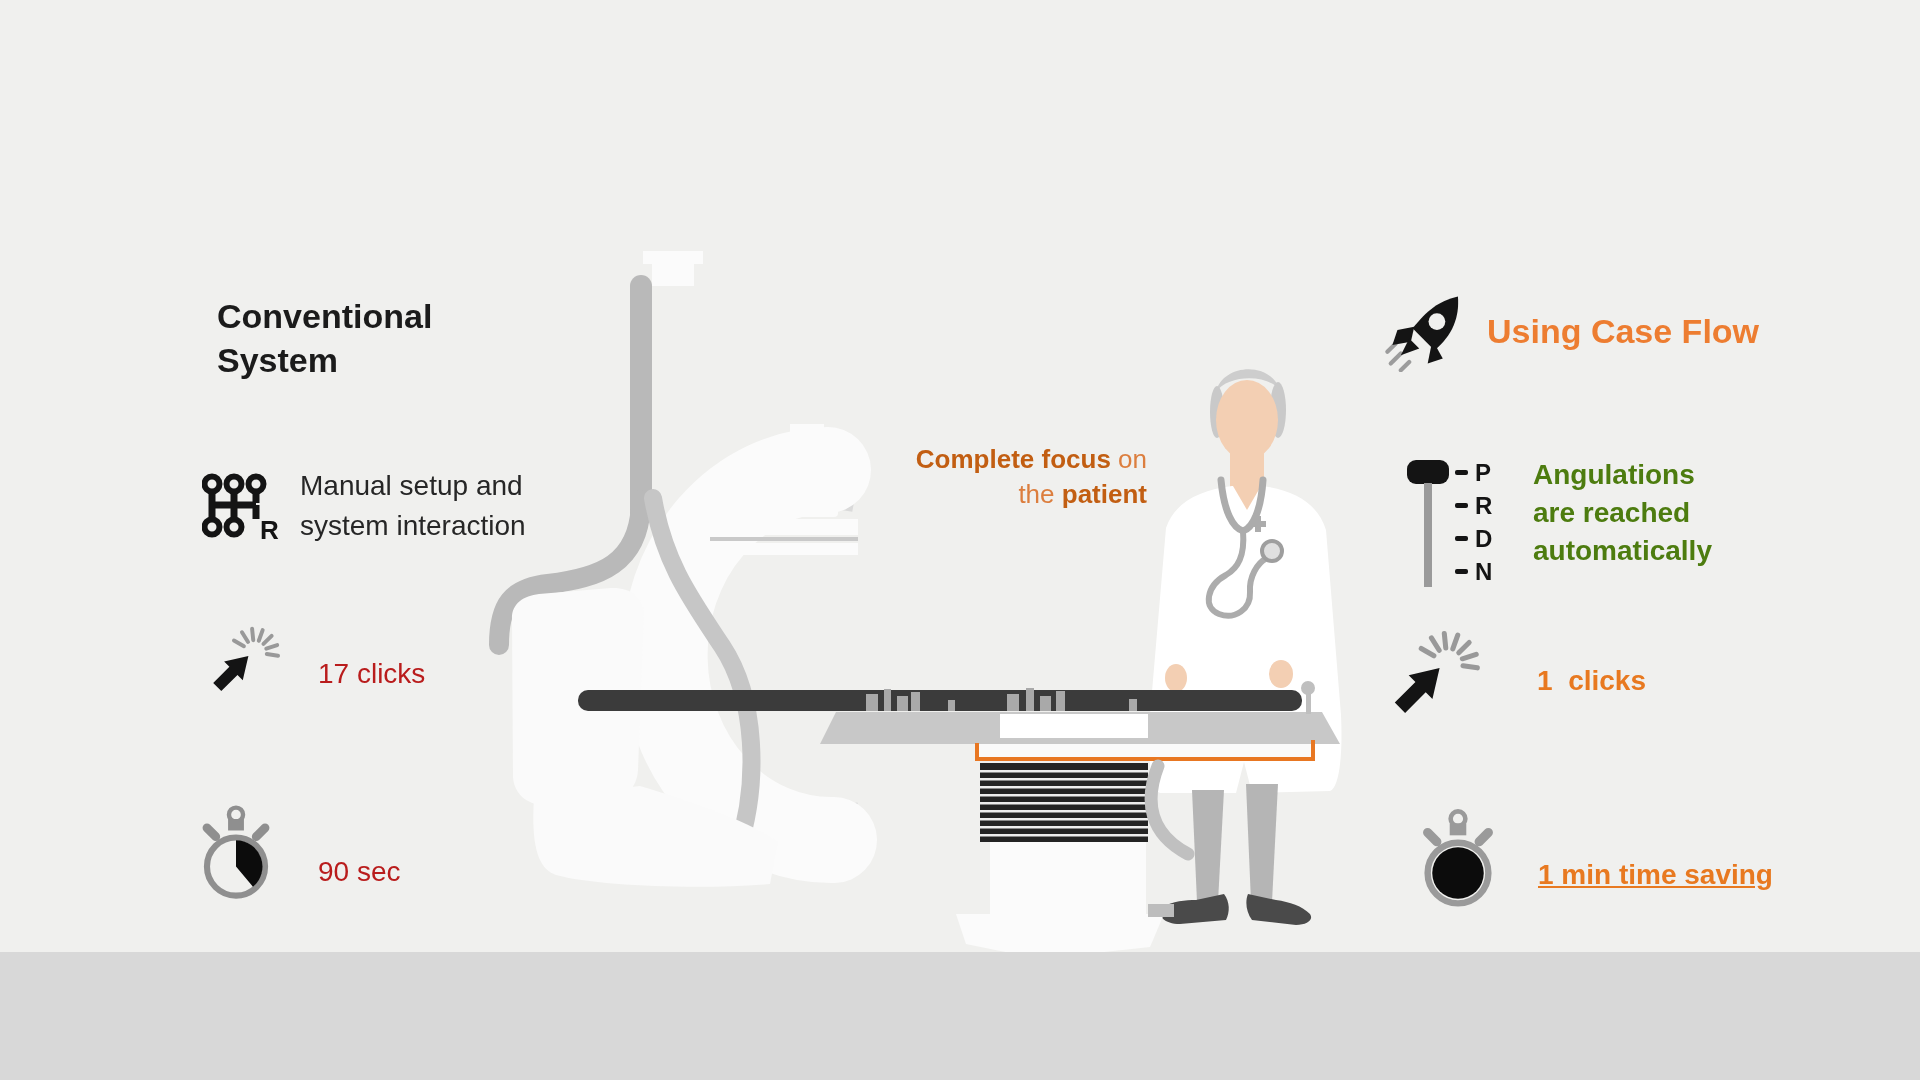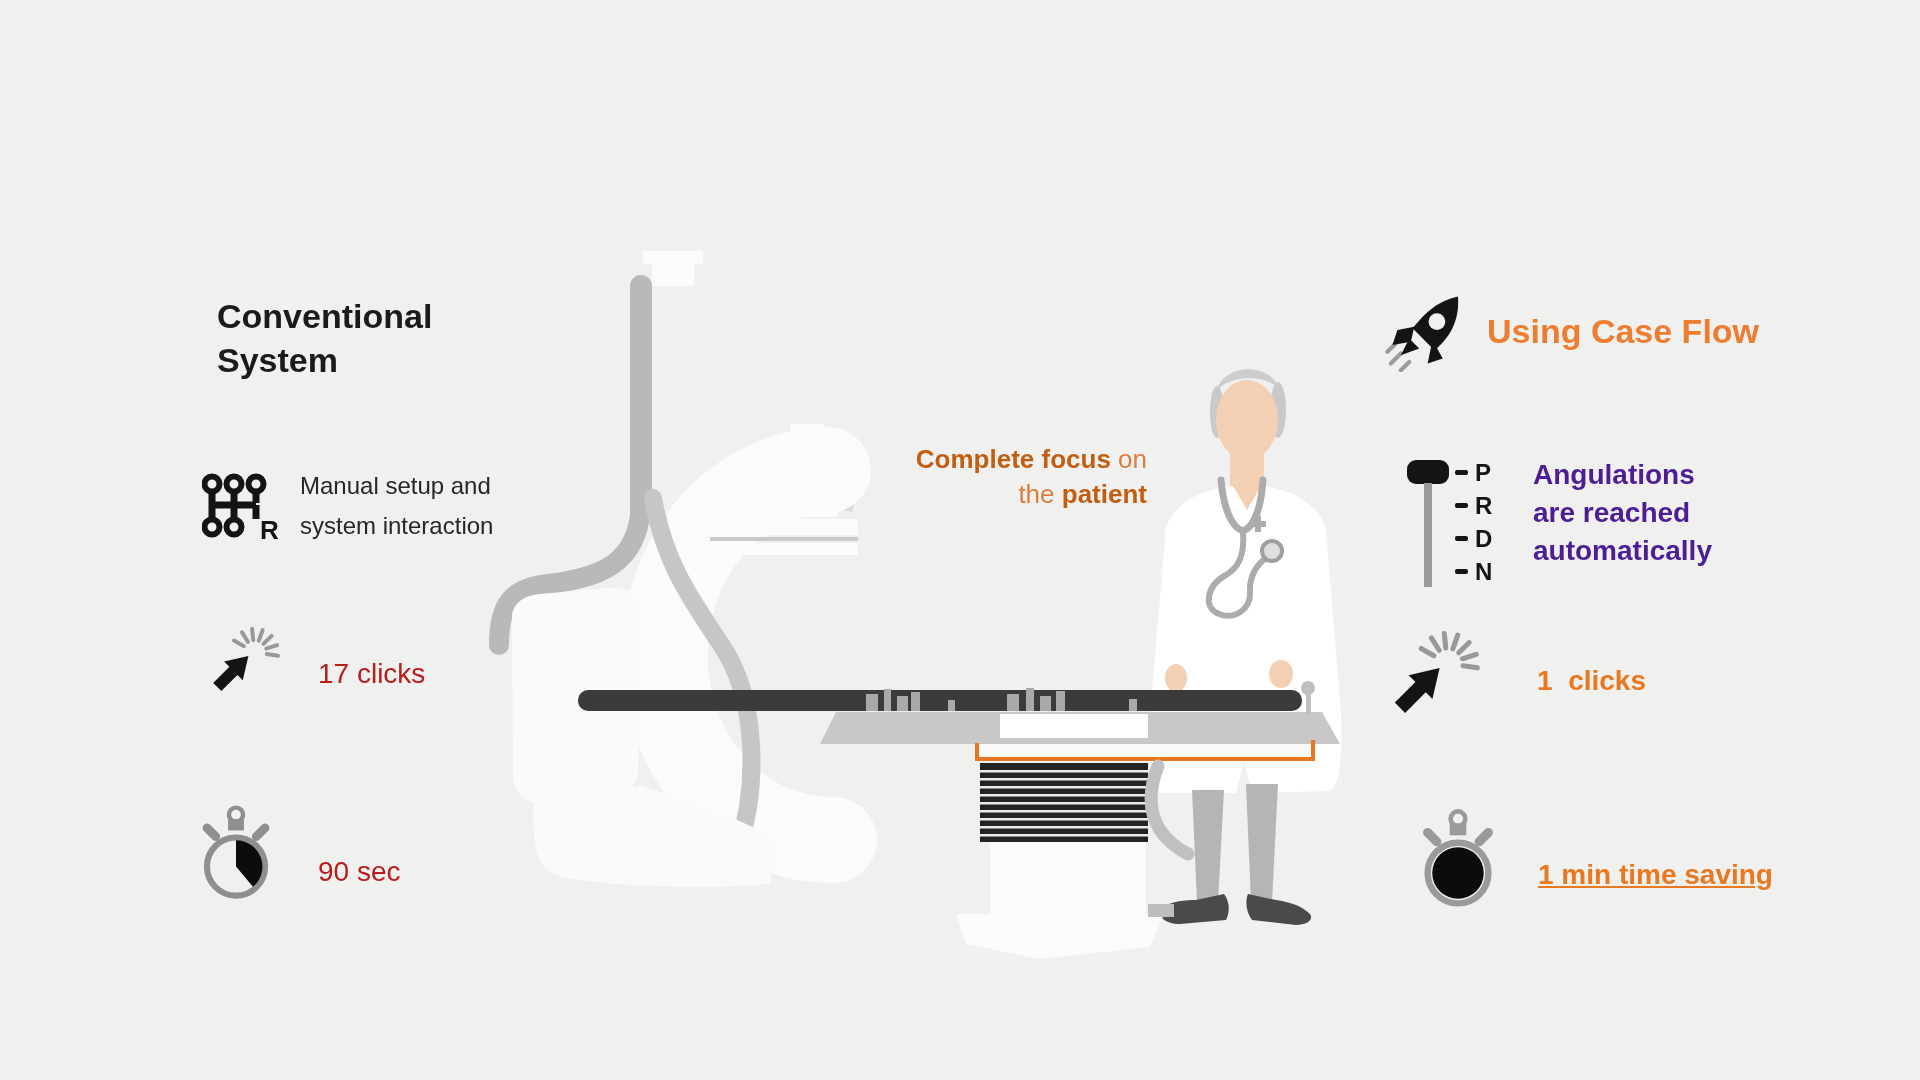--- a/index.html
+++ b/index.html
@@ -1,30 +1,30 @@
 <!DOCTYPE html>
 <html><head>
 <meta charset="utf-8">
 <style>
   html,body{margin:0;padding:0;background:#d8d8d8;}
   .stage{
-    position:relative;width:1920px;height:1080px;overflow:hidden;
+    position:relative;width:1920px;height:952px;overflow:hidden;
     background:#F0F0EE;
     font-family:"Liberation Sans", sans-serif;
     -webkit-font-smoothing:antialiased;
   }
   .abs{position:absolute;}
   .scene-svg{position:absolute;left:0;top:0;width:1920px;height:1080px;}
   
   .side-title{font-size:34px;font-weight:bold;color:#1B1B1B;line-height:44px;}
-  .body-text{font-size:24px;color:#262626;line-height:40px;}
+  .body-text{font-size:28px;color:#262626;line-height:40px;}
   .metric-text{font-size:28px;color:#b91c1c;}
   
   .cf-title{font-size:34px;font-weight:bold;color:#ED7D31;}
-  .cf-benefit{font-size:28px;font-weight:bold;color:#4c1d95;line-height:38px;}
+  .cf-benefit{font-size:28px;font-weight:bold;color:#4d7c0f;line-height:38px;}
   .cf-metric{font-size:28px;font-weight:bold;color:#E87920;white-space:pre;}
   
   .caption{width:327px;text-align:right;font-size:26px;line-height:35px;color:#DC7E3E;}
   .cap-b{font-weight:bold;color:#C25E12;}
   
   .lever-rows{display:flex;flex-direction:column;}
   .lever-row{display:flex;align-items:center;height:33px;}
   .lever-tick{display:inline-block;width:13px;height:5px;background:#141414;border-radius:2px;margin-right:7px;}
   .lever-letter{font-size:24px;font-weight:bold;color:#141414;}
 </style>

